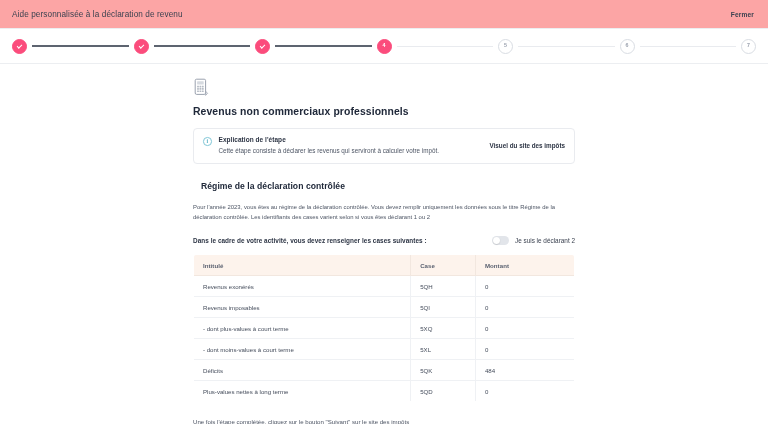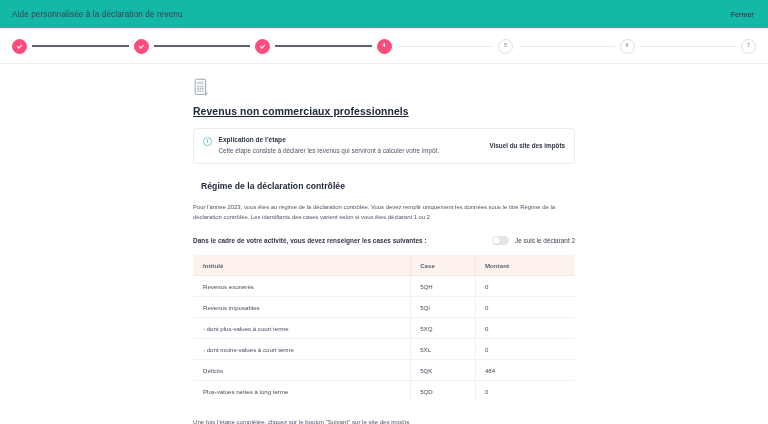--- a/index.html
+++ b/index.html
@@ -17,21 +17,21 @@
     -webkit-font-smoothing: antialiased;
   }
 
   
   .topbar {
     height: 28px;
     display: flex;
     align-items: center;
     justify-content: space-between;
     padding: 0 14px 0 12px;
-    background: #14b8a6;
+    background: #fca5a5;
   }
   .topbar-title {
     font-size: 8.2px;
     font-weight: 400;
     color: #3b4250;
     letter-spacing: .1px;
   }
   .close-btn {
     font-size: 6.6px;
     font-weight: 700;
@@ -112,21 +112,20 @@
     margin-bottom: 9px;
     display: block;
   }
 
   .page-title {
     font-size: 10.4px;
     font-weight: 700;
     color: #20293a;
     letter-spacing: .1px;
     margin-bottom: 11px;
-    text-decoration: underline;
   }
 
   
   .infobox {
     border: 1px solid #e9ebef;
     border-radius: 4px;
     padding: 7px 9px 8px 9px;
     display: flex;
     align-items: flex-start;
     gap: 7px;

